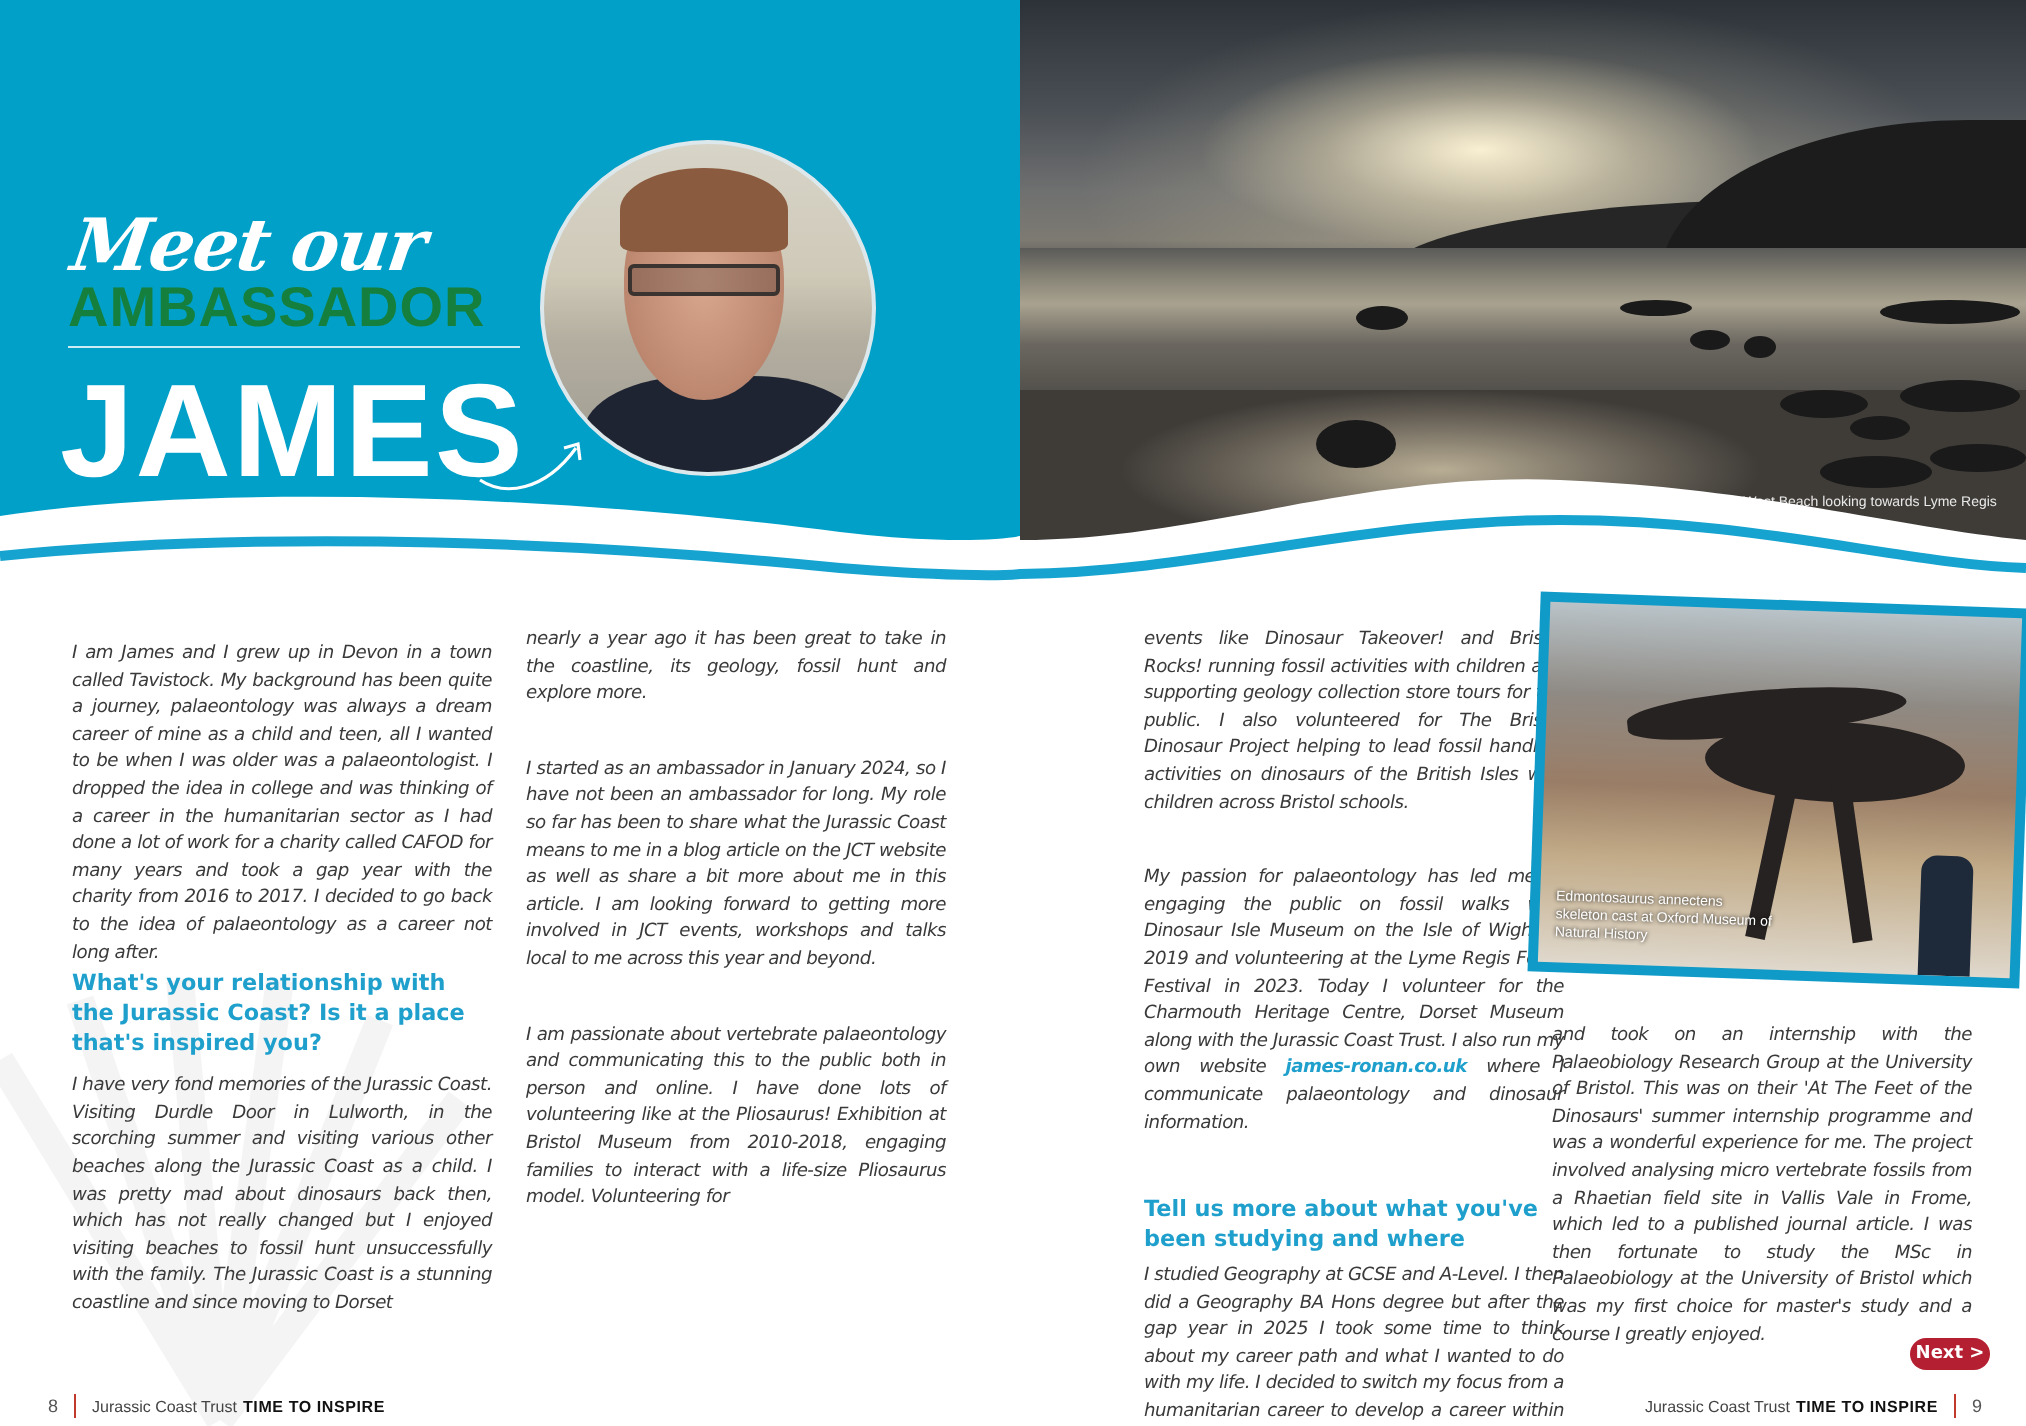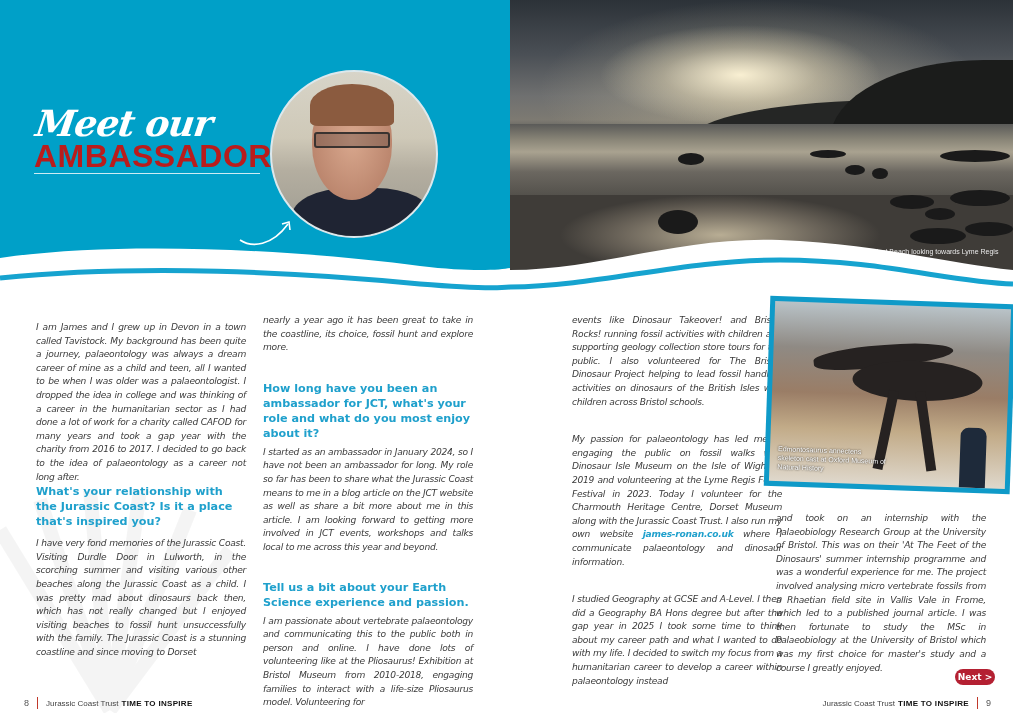--- a/index.html
+++ b/index.html
@@ -24,21 +24,21 @@
   .sand { position: absolute; left: 0; top: 195px; width: 503px; height: 110px;
     background: radial-gradient(ellipse 160px 40px at 210px 40px, #b8ad94, #6e675c 60%, #3f3c38 100%); }
   .rock { position: absolute; background: #1a1a1a; border-radius: 50%; }
 
   .photo-caption { position: absolute; left: 835px; top: 248px; font-size: 7px; color: #e8e8e8; font-family: "Liberation Sans", sans-serif; }
 
   .wave-svg { position: absolute; left: 0; top: 230px; width: 1013px; height: 80px; }
 
   
   .meet { position: absolute; left: 36px; top: 102px; color: #fff; font-family: "DejaVu Serif", serif; font-style: italic; font-weight: bold; font-size: 36px; letter-spacing: -1px; transform: skewX(-8deg); }
-  .ambassador { position: absolute; left: 34px; top: 138px; color: #b91c1c; font-family: "Liberation Sans", sans-serif; font-weight: bold; font-size: 32px; letter-spacing: 0.5px; }
+  .ambassador { position: absolute; left: 34px; top: 138px; color: #15803d; font-family: "Liberation Sans", sans-serif; font-weight: bold; font-size: 28px; letter-spacing: 0.5px; }
   .title-rule { position: absolute; left: 34px; top: 173px; width: 226px; height: 1px; background: rgba(255,255,255,0.8); }
   .james { position: absolute; left: 30px; top: 182px; color: #fff; font-family: "Liberation Sans", sans-serif; font-weight: bold; font-size: 66px; letter-spacing: 1px; line-height: 1; }
   .arrow-svg { position: absolute; left: 238px; top: 212px; width: 60px; height: 36px; }
 
   .portrait { position: absolute; left: 270px; top: 70px; width: 168px; height: 168px; border-radius: 50%; overflow: hidden;
     background: linear-gradient(180deg, #d7d4c8 0%, #cfc9b8 40%, #b4aea0 60%, #9c9a90 100%); border: 2px solid #dde8ec; }
   .p-head { position: absolute; left: 40px; top: 18px; width: 80px; height: 110px; background: radial-gradient(ellipse at 50% 45%, #d9a88e, #b8826a 80%); border-radius: 45% 45% 50% 50%; }
   .p-hair { position: absolute; left: 38px; top: 12px; width: 84px; height: 42px; background: #8b5b3f; border-radius: 50% 50% 10% 10%; }
   .p-glasses { position: absolute; left: 42px; top: 60px; width: 76px; height: 16px; border: 2px solid #3a3330; border-radius: 3px; background: rgba(80,60,55,0.35); }
   .p-body { position: absolute; left: 20px; top: 116px; width: 140px; height: 70px; background: #1f2433; border-radius: 40% 40% 0 0; }
@@ -92,20 +92,21 @@
   <div class="photo-caption">Charmouth  West Beach looking towards Lyme Regis</div>
 
   <svg class="wave-svg" viewBox="0 0 1013 80" preserveAspectRatio="none">
     <path d="M0,28 C120,10 300,20 420,36 C470,42 500,40 510,38 L510,40 C600,40 680,6 780,10 C880,14 950,34 1013,40 L1013,80 L0,80 Z" fill="#ffffff"></path>
     <path d="M0,48 C140,34 300,42 420,54 C470,58 500,58 510,57 C600,56 680,30 780,30 C880,30 950,52 1013,54" stroke="#16a3cf" stroke-width="5" fill="none"></path>
   </svg>
 
   <div class="meet">Meet our</div>
   <div class="ambassador">AMBASSADOR</div>
   <div class="title-rule"></div>
+  <div class="james">JAMES</div>
   <svg class="arrow-svg" viewBox="0 0 60 36">
     <path d="M2,28 C14,36 34,34 50,12" stroke="#fff" stroke-width="1.6" fill="none"></path>
     <path d="M44,12 L51,10 L52,18" stroke="#fff" stroke-width="1.6" fill="none"></path>
   </svg>
 
   <div class="portrait">
     <div class="p-body"></div>
     <div class="p-head"></div>
     <div class="p-hair"></div>
     <div class="p-glasses"></div>
@@ -122,30 +123,29 @@
     </g>
   </svg>
 
   <div class="col" style="left:36px; top:316px; width:210px;">
     <p class="a">I am James and I grew up in Devon in a town called Tavistock. My background has been quite a journey, palaeontology was always a dream career of mine as a child and teen, all I wanted to be when I was older was a palaeontologist. I dropped the idea in college and was thinking of a career in the humanitarian sector as I had done a lot of work for a charity called CAFOD for many years and took a gap year with the charity from 2016 to 2017. I decided to go back to the idea of palaeontology as a career not long after.</p>
     <div class="q" style="">What's your relationship with the Jurassic Coast? Is it a place that's inspired you?</div>
     <p class="a" style="margin-top:8px;">I have very fond memories of the Jurassic Coast. Visiting Durdle Door in Lulworth, in the scorching summer and visiting various other beaches along the Jurassic Coast as a child. I was pretty mad about dinosaurs back then, which has not really changed but I enjoyed visiting beaches to fossil hunt unsuccessfully with the family. The Jurassic Coast is a stunning coastline and since moving to Dorset</p>
   </div>
 
   <div class="col" style="left:263px; top:314px; width:210px;">
-    <p class="a" style="margin-top:0;">nearly a year ago it has been great to take in the coastline, its choice, fossil hunt and explore more.</p>
-    <div class="q" style="margin-top:26px;">How long have you been an ambassador for JCT, what's your role and what do you most enjoy about it?</div>
+    <p class="a" style="margin-top:0;">nearly a year ago it has been great to take in the coastline, its geology, fossil hunt and explore more.</p>
     <p class="a">I started as an ambassador in January 2024, so I have not been an ambassador for long. My role so far has been to share what the Jurassic Coast means to me in a blog article on the JCT website as well as share a bit more about me in this article. I am looking forward to getting more involved in JCT events, workshops and talks local to me across this year and beyond.</p>
-    <div class="q" style="margin-top:25px;">Tell us a bit about your Earth Science experience and passion.</div>
     <p class="a">I am passionate about vertebrate palaeontology and communicating this to the public both in person and online. I have done lots of volunteering like at the Pliosaurus! Exhibition at Bristol Museum from 2010-2018, engaging families to interact with a life-size Pliosaurus model. Volunteering for</p>
   </div>
 
   <div class="col" style="left:572px; top:314px; width:210px;">
     <p class="a" style="margin-top:0;">events like Dinosaur Takeover! and Bristol Rocks! running fossil activities with children and supporting geology collection store tours for the public. I also volunteered for The Bristol Dinosaur Project helping to lead fossil handling activities on dinosaurs of the British Isles with children across Bristol schools.</p>
     <p class="a"><span>My passion for palaeontology has led me to engaging the public on fossil walks with Dinosaur Isle Museum on the Isle of Wight in 2019 and volunteering at the Lyme Regis Fossil Festival in 2023. Today I volunteer for the Charmouth Heritage Centre, Dorset Museum along with the Jurassic Coast Trust. I also run my own website </span><span class="link">james-ronan.co.uk</span><span> where I communicate palaeontology and dinosaur information.</span></p>
+    <div class="q" style="margin-top:28px;">Tell us more about what you've been studying and where</div>
     <p class="a">I studied Geography at GCSE and A-Level. I then did a Geography BA Hons degree but after the gap year in 2025 I took some time to think about my career path and what I wanted to do with my life. I decided to switch my focus from a humanitarian career to develop a career within palaeontology instead</p>
   </div>
 
   <div class="museum-photo">
     <div class="museum-inner">
       <div class="dino" style="left:40px;top:40px;width:140px;height:22px;border-radius:40% 60% 40% 40%;transform:rotate(-8deg);"></div>
       <div class="dino" style="left:80px;top:55px;width:130px;height:40px;border-radius:50%;"></div>
       <div class="dino" style="left:110px;top:85px;width:10px;height:80px;transform:rotate(10deg);"></div>
       <div class="dino" style="left:150px;top:85px;width:10px;height:80px;transform:rotate(-10deg);"></div>
       <div style="position:absolute;left:190px;top:120px;width:26px;height:60px;background:#1e2a3a;border-radius:8px 8px 0 0;"></div>

